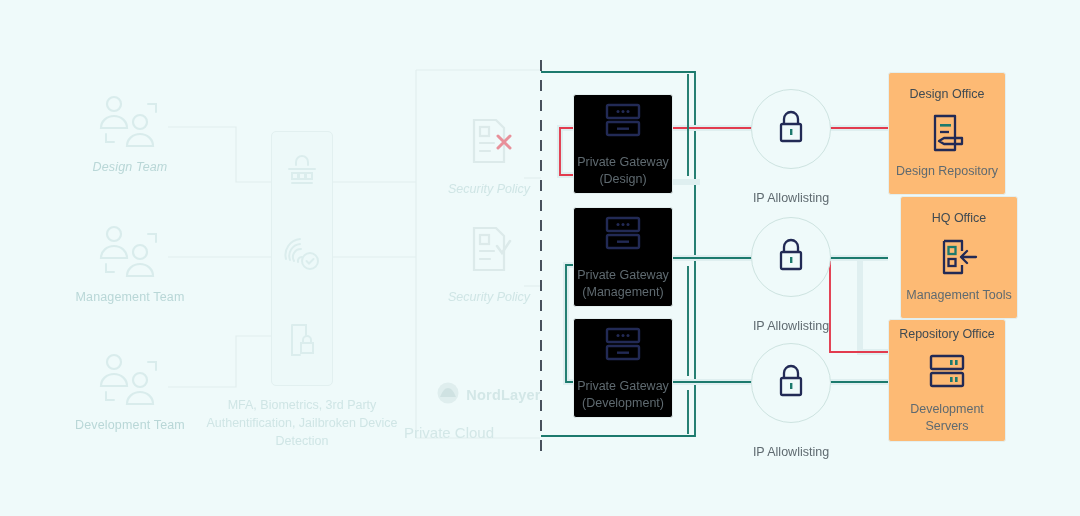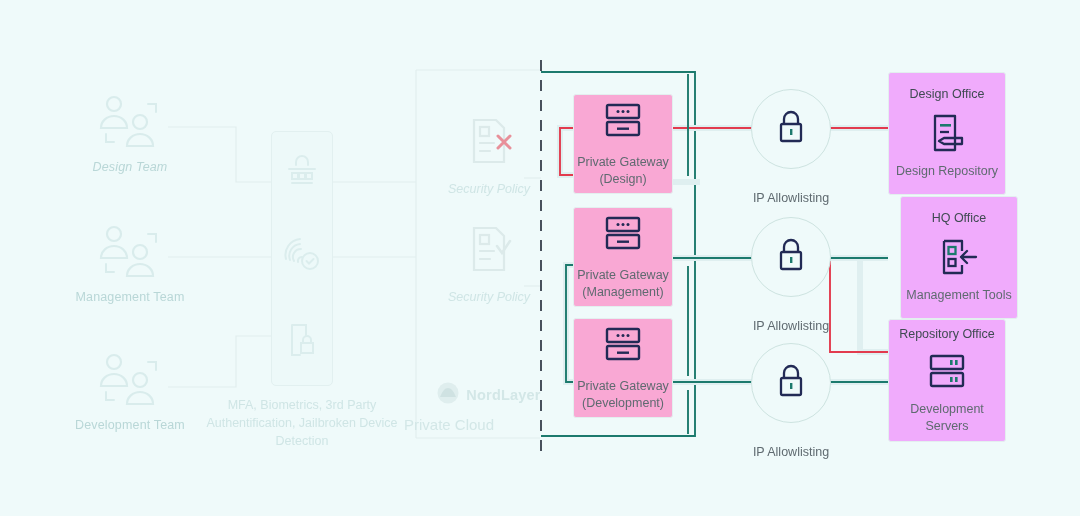--- a/index.html
+++ b/index.html
@@ -29,41 +29,41 @@
   }
   .authcap{
     position:absolute;width:230px;text-align:center;font-size:12.5px;
     line-height:18px;color:#cfe5e5;
   }
   .policy{width:150px;text-align:center;}
   .policy .cap{margin-top:8px;font-size:12.5px;color:#cfe5e5;font-style:italic;}
   .brand{position:absolute;width:170px;}
   .brand .row{display:flex;align-items:center;justify-content:center;gap:7px;}
   .brand .bname{font-size:14.5px;font-weight:bold;color:#d3e7e7;letter-spacing:.2px;}
-  .brand .bsub{margin-top:8px;font-size:15px;color:#d3e7e7;}
+  .brand .bsub{margin-top:16px;font-size:15px;color:#d3e7e7;}
 
   
   .gw{
-    background:#f9a8d4;border:1px solid #e3efef;border-radius:3px;
+    background:#000000;border:1px solid #e3efef;border-radius:3px;
     display:flex;flex-direction:column;align-items:center;justify-content:center;
   }
   .gw .cap{margin-top:9px;font-size:12.5px;line-height:17px;color:#5f6a70;text-align:center;}
 
   
   .allow{width:130px;text-align:center;}
   .allow .circ{
     width:78px;height:78px;margin:0 auto;border-radius:50%;
     border:1px solid #cde3e0;background:#effafa;
     display:flex;align-items:center;justify-content:center;
   }
   .allow .cap{margin-top:22px;font-size:12.5px;color:#5f6a70;}
 
   
   .office{
-    background:#f0abfc;border:1px solid #e3efef;border-radius:3px;
+    background:#fdba74;border:1px solid #e3efef;border-radius:3px;
     display:flex;flex-direction:column;align-items:center;justify-content:center;
   }
   .office .title{font-size:12.5px;color:#3f4a52;}
   .office .ico{margin:11px 0 9px;display:flex;align-items:center;justify-content:center;}
   .office .cap{font-size:12.5px;line-height:17px;color:#5f6a70;text-align:center;}
 </style>
 </head>
 <body>
 
 <div id="stage">

